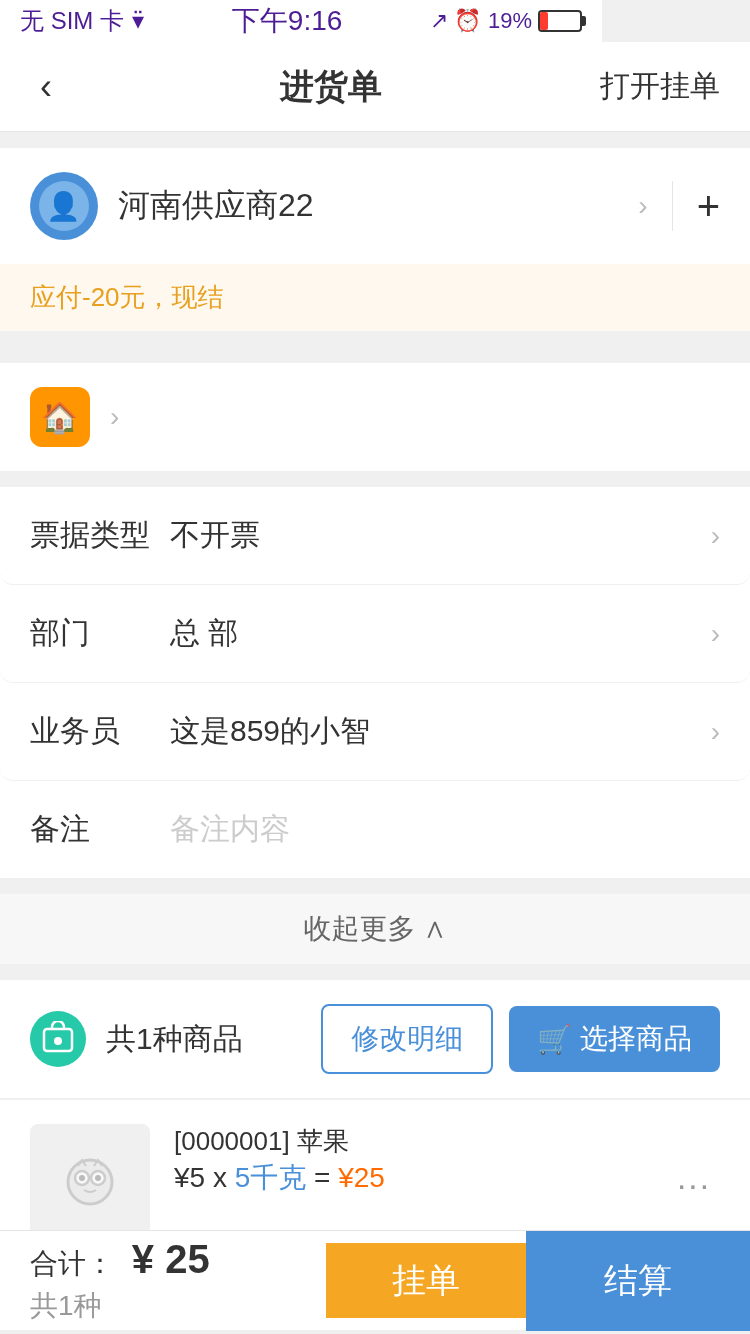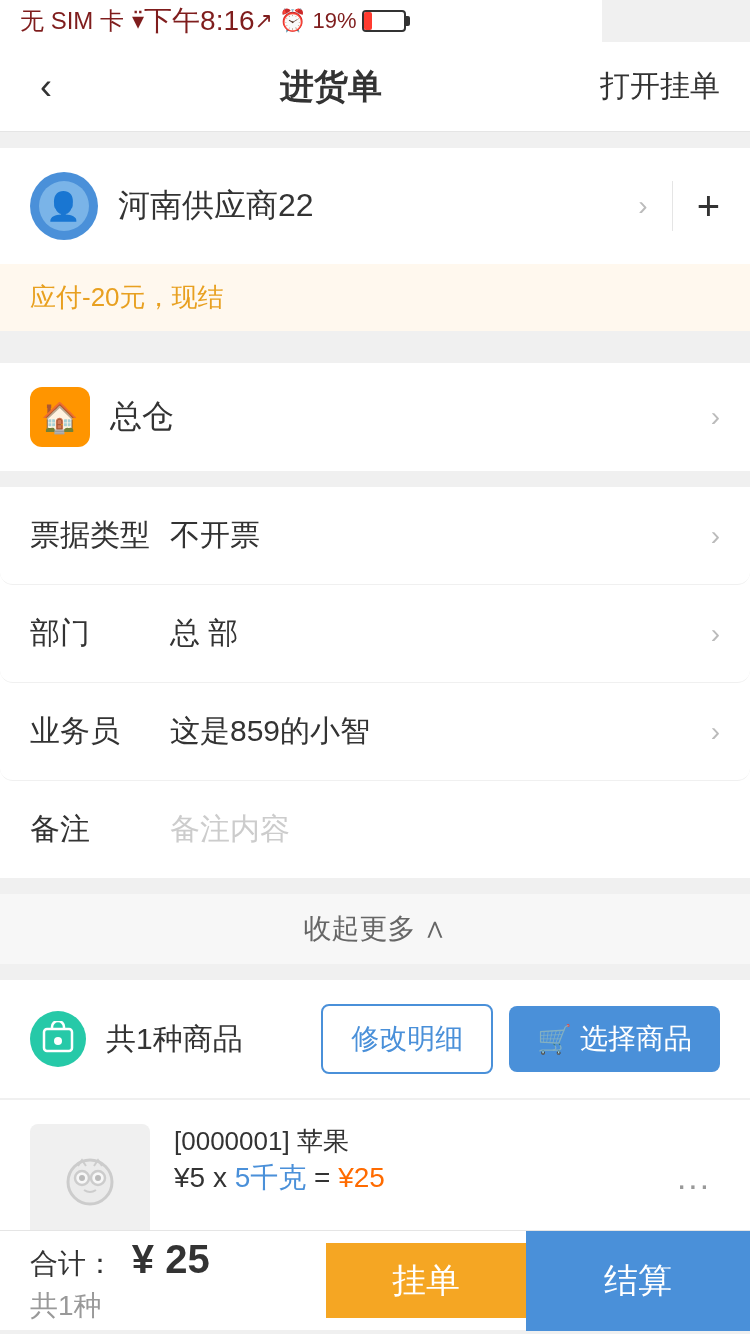--- a/index.html
+++ b/index.html
@@ -13,24 +13,24 @@
       color: #333;
     }
 
     
     .status-bar {
       width: 602px;
       height: 42px;
       background: #fff;
       display: flex;
       align-items: center;
-      justify-content: flex-start;
+      justify-content: space-between;
       padding: 0 20px;
       font-size: 24px;
-      color: #7f1d1d;
+      color: #4c1d95;
     }
     .status-left { display: flex; align-items: center; gap: 8px; }
     .status-center { font-size: 28px; font-weight: 500; }
     .status-right { display: flex; align-items: center; gap: 6px; font-size: 22px; }
     .battery-icon {
       width: 44px; height: 22px;
       border: 2px solid #333;
       border-radius: 4px;
       position: relative;
       display: inline-flex;
@@ -363,21 +363,21 @@
     }
   </style>
 </head>
 <body>
 
 <div class="status-bar">
   <div class="status-left">
     <span>无 SIM 卡</span>
     <span>▾̈</span>
   </div>
-  <div class="status-center">下午8:16</div>
+  <div class="status-center">下午9:16</div>
   <div class="status-right">
     <span>↗</span>
     <span>⏰</span>
     <span>19%</span>
     <div class="battery-icon">
       <div class="battery-fill"></div>
     </div>
   </div>
 </div>
 
@@ -398,21 +398,20 @@
   <div class="supplier-divider"></div>
   <span class="plus-icon">+</span>
 </div>
 
 <div class="notice-banner">应付-20元，现结</div>
 
 <div class="divider-gray"></div>
 
 <div class="warehouse-section">
   <div class="warehouse-icon">🏠</div>
-  <span class="warehouse-name">总仓</span>
   <span class="chevron-icon">›</span>
 </div>
 
 <div class="form-section">
 
   <div class="form-row">
     <span class="form-label">票据类型</span>
     <span class="form-value">不开票</span>
     <span class="form-chevron">›</span>
   </div>

